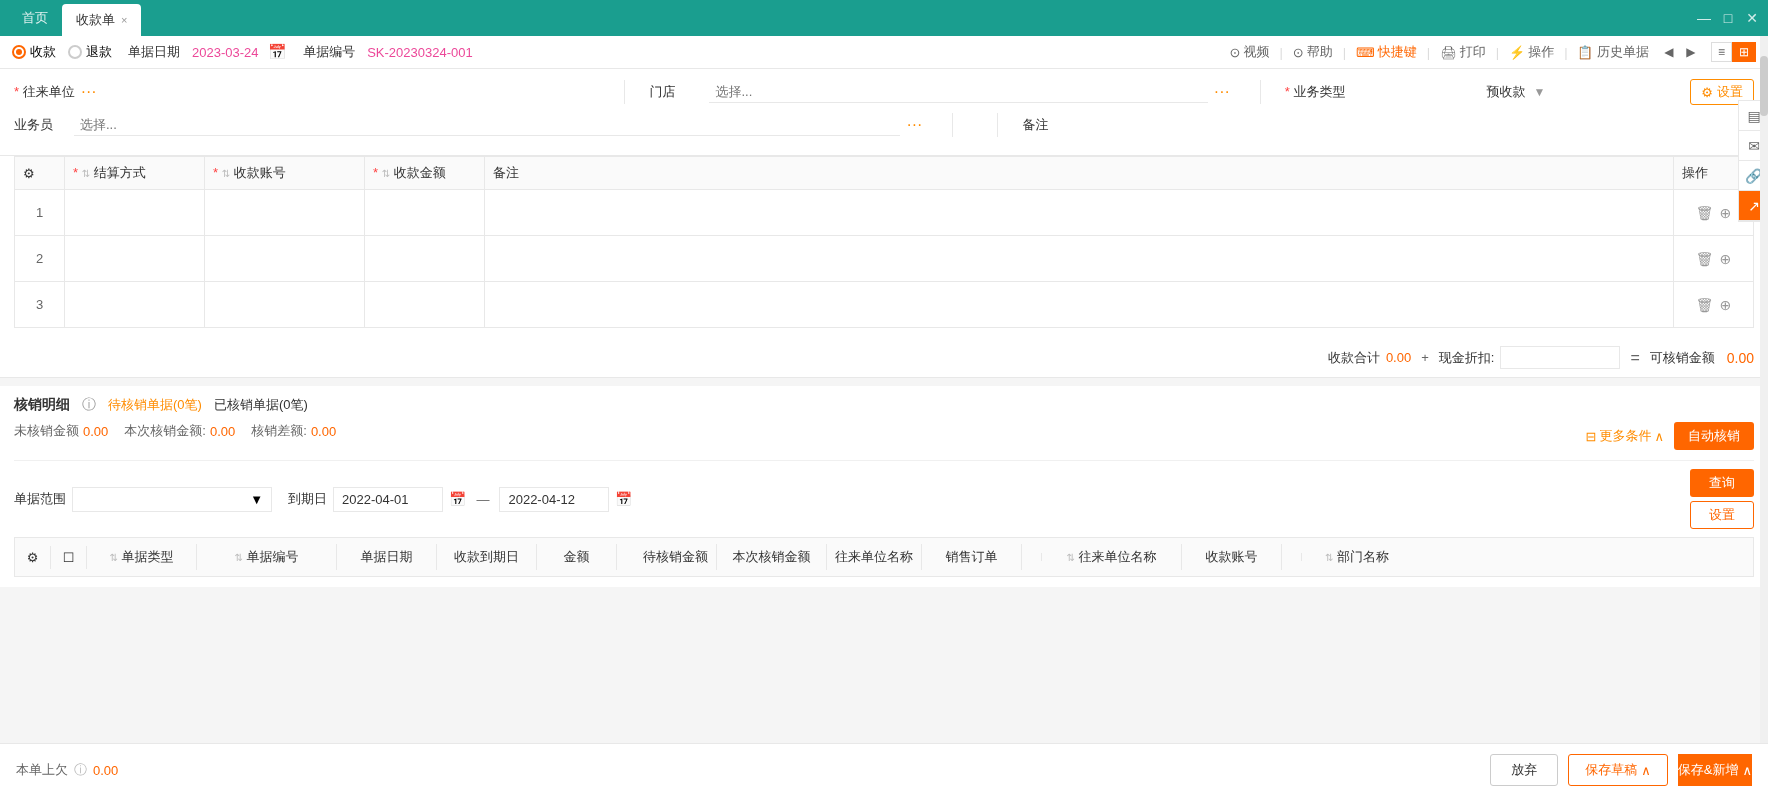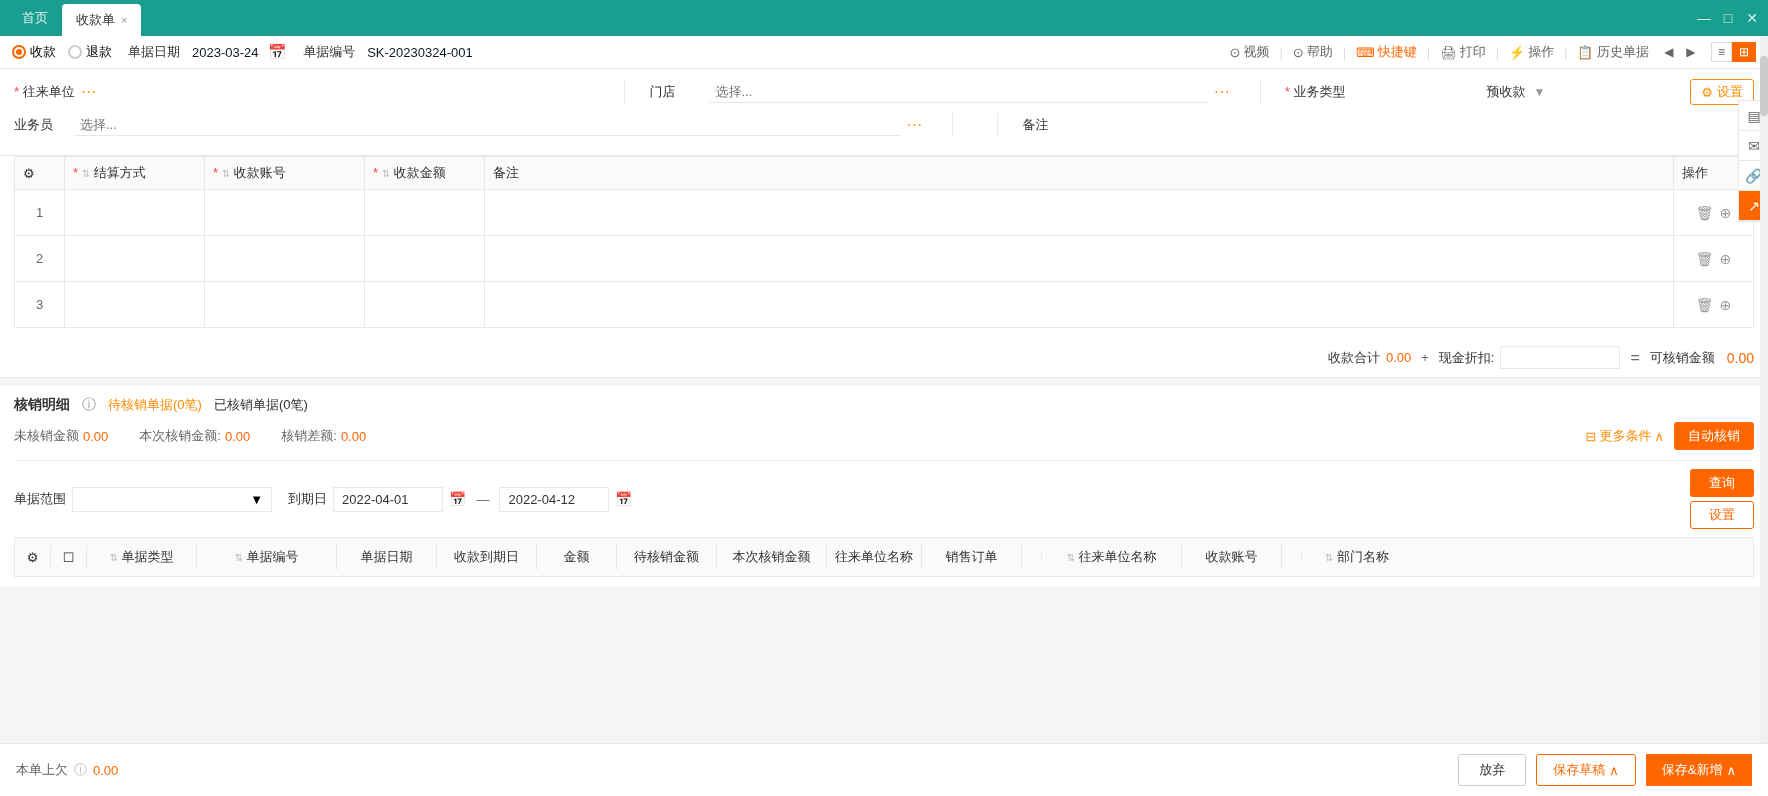--- a/index.html
+++ b/index.html
@@ -35,21 +35,21 @@
       padding: 6px 12px;
       display: flex; align-items: center; gap: 16px;
     }
     .radio-group { display: flex; align-items: center; gap: 12px; }
     .radio-item { display: flex; align-items: center; gap: 4px; cursor: pointer; }
     .radio-dot { width: 14px; height: 14px; border-radius: 50%; border: 2px solid #ccc; display: flex; align-items: center; justify-content: center; }
     .radio-dot.active { border-color: #ff6600; }
     .radio-dot.active::after { content: ''; width: 6px; height: 6px; border-radius: 50%; background: #ff6600; }
     .toolbar-field { display: flex; align-items: center; gap: 6px; }
     .toolbar-label { color: #333; white-space: nowrap; }
-    .toolbar-value { color: #0f172a; font-weight: 500; }
+    .toolbar-value { color: #ec4899; font-weight: 500; }
     .toolbar-icon-btn { color: #ff8c00; font-size: 15px; cursor: pointer; }
     .toolbar-spacer { flex: 1; }
     .toolbar-actions { display: flex; align-items: center; gap: 10px; }
     .action-link { color: #666; cursor: pointer; display: flex; align-items: center; gap: 3px; font-size: 12px; }
     .action-link.highlight { color: #ff6600; }
     .action-sep { color: #ddd; }
     .settings-btn {
       border: 1px solid #ff8c00;
       color: #ff8c00;
       background: #fff;
@@ -124,21 +124,21 @@
     .summary-value { color: #ff6600; font-weight: 500; }
     .summary-input { width: 120px; border: 1px solid #e8e8e8; padding: 3px 6px; outline: none; }
 
     
     .verify-section { background: #fff; margin-top: 8px; padding: 10px 14px; }
     .verify-header { display: flex; align-items: center; gap: 12px; margin-bottom: 8px; }
     .verify-title { font-size: 14px; font-weight: 600; color: #333; }
     .verify-info-icon { color: #999; cursor: pointer; font-size: 14px; }
     .verify-tab { color: #ff8c00; cursor: pointer; font-size: 13px; }
     .verify-tab.inactive { color: #333; }
-    .verify-stats { display: flex; align-items: center; gap: 31px; margin-bottom: 10px; }
+    .verify-stats { display: flex; align-items: flex-start; gap: 16px; margin-bottom: 10px; }
     .stat-item { display: flex; align-items: center; gap: 4px; color: #666; }
     .stat-value { color: #ff6600; }
     .verify-actions-right { margin-left: auto; display: flex; align-items: center; gap: 10px; }
     .filter-btn { color: #ff8c00; cursor: pointer; display: flex; align-items: center; gap: 3px; font-size: 13px; }
     .auto-btn {
       background: #ff6600; color: #fff; border: none;
       padding: 5px 14px; border-radius: 3px; cursor: pointer;
     }
 
     
@@ -200,21 +200,21 @@
       padding: 10px 16px;
       display: flex; align-items: center;
       z-index: 100;
     }
     .bottom-info { display: flex; align-items: center; gap: 6px; color: #666; }
     .bottom-info-icon { color: #bbb; cursor: pointer; }
     .bottom-value { color: #ff6600; }
     .bottom-actions { margin-left: auto; display: flex; gap: 10px; }
     .btn-abandon { background: #fff; border: 1px solid #ccc; color: #333; padding: 6px 20px; border-radius: 3px; cursor: pointer; }
     .btn-draft { background: #fff; border: 1px solid #ff6600; color: #ff6600; padding: 6px 16px; border-radius: 3px; cursor: pointer; display: flex; align-items: center; gap: 4px; }
-    .btn-save { background: #ff6600; border: none; color: #fff; padding: 6px 16px; border-radius: 0; cursor: pointer; display: flex; align-items: center; gap: 4px; }
+    .btn-save { background: #ff6600; border: none; color: #fff; padding: 6px 0; border-radius: 0; cursor: pointer; display: flex; align-items: center; gap: 4px; }
 
     
     .right-sidebar {
       position: fixed; right: 0; top: 100px;
       display: flex; flex-direction: column;
       background: #fff;
       border: 1px solid #e8e8e8;
       width: 30px;
     }
     .sidebar-icon {
@@ -503,21 +503,21 @@
         <span style="color:#bbb;font-size:10px;">⇅</span>
         <span> 单据类型</span>
       </div>
       <div class="btcol" style="width:140px;">
         <span style="color:#bbb;font-size:10px;">⇅</span>
         <span> 单据编号</span>
       </div>
       <div class="btcol" style="width:100px;">单据日期</div>
       <div class="btcol" style="width:100px;">收款到期日</div>
       <div class="btcol" style="width:80px;">金额</div>
-      <div class="btcol" style="width:100px;">待核销金额</div>
+      <div class="btcol" style="width:100px;text-align:right;">待核销金额</div>
       <div class="btcol" style="width:110px;">本次核销金额</div>
       <div class="btcol" style="width:95px;">往来单位名称</div>
       <div class="btcol" style="width:100px;">销售订单</div>
       <div class="btcol" style="width:20px;"></div>
       <div class="btcol" style="width:140px;">
         <span style="color:#bbb;font-size:10px;">⇅</span>
         <span> 往来单位名称</span>
       </div>
       <div class="btcol" style="width:100px;">收款账号</div>
       <div class="btcol" style="width:20px;"></div>

